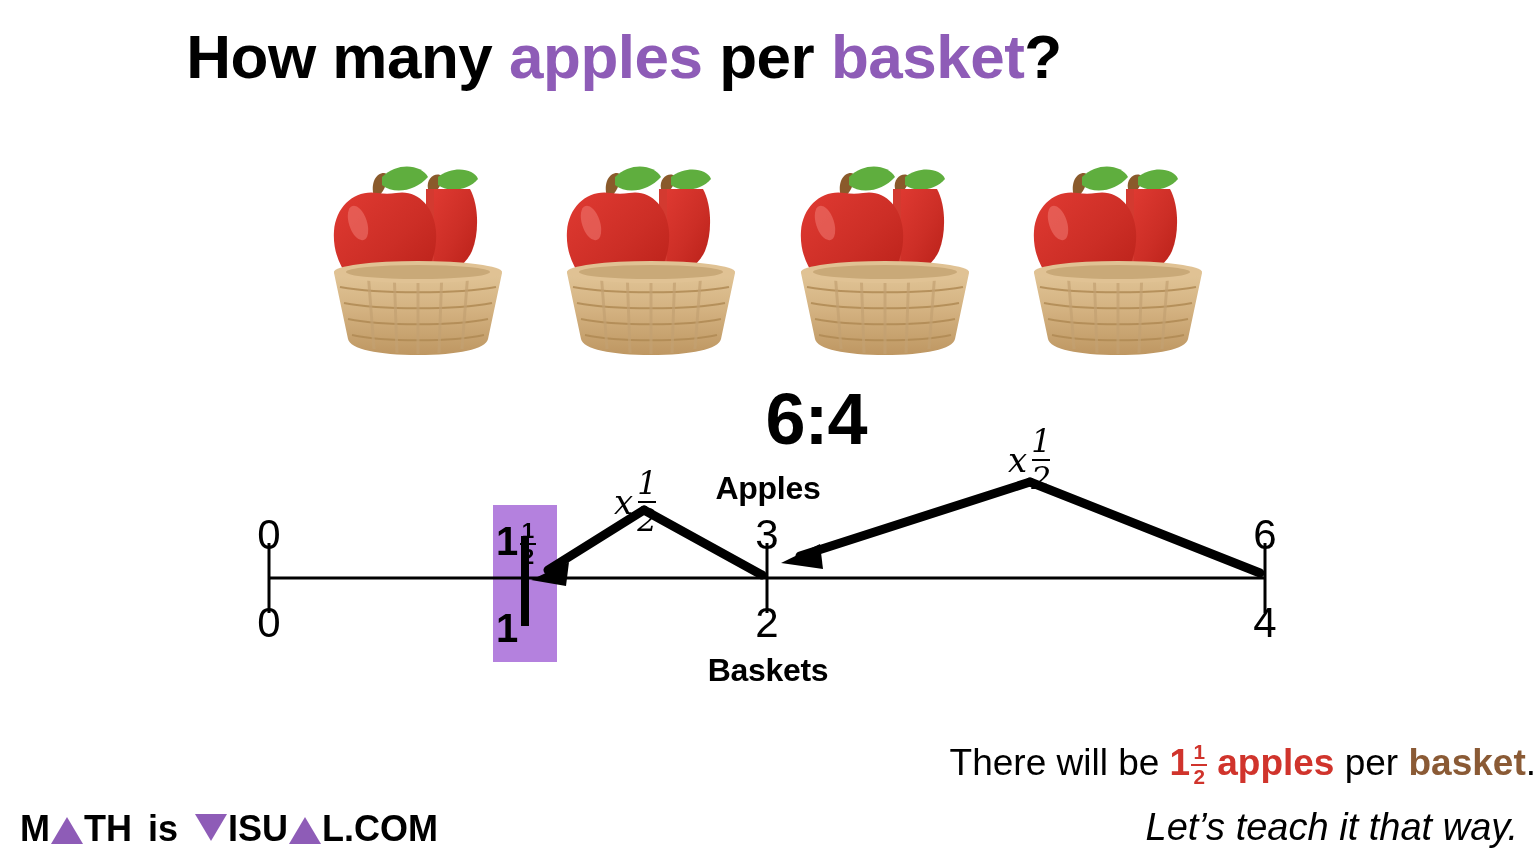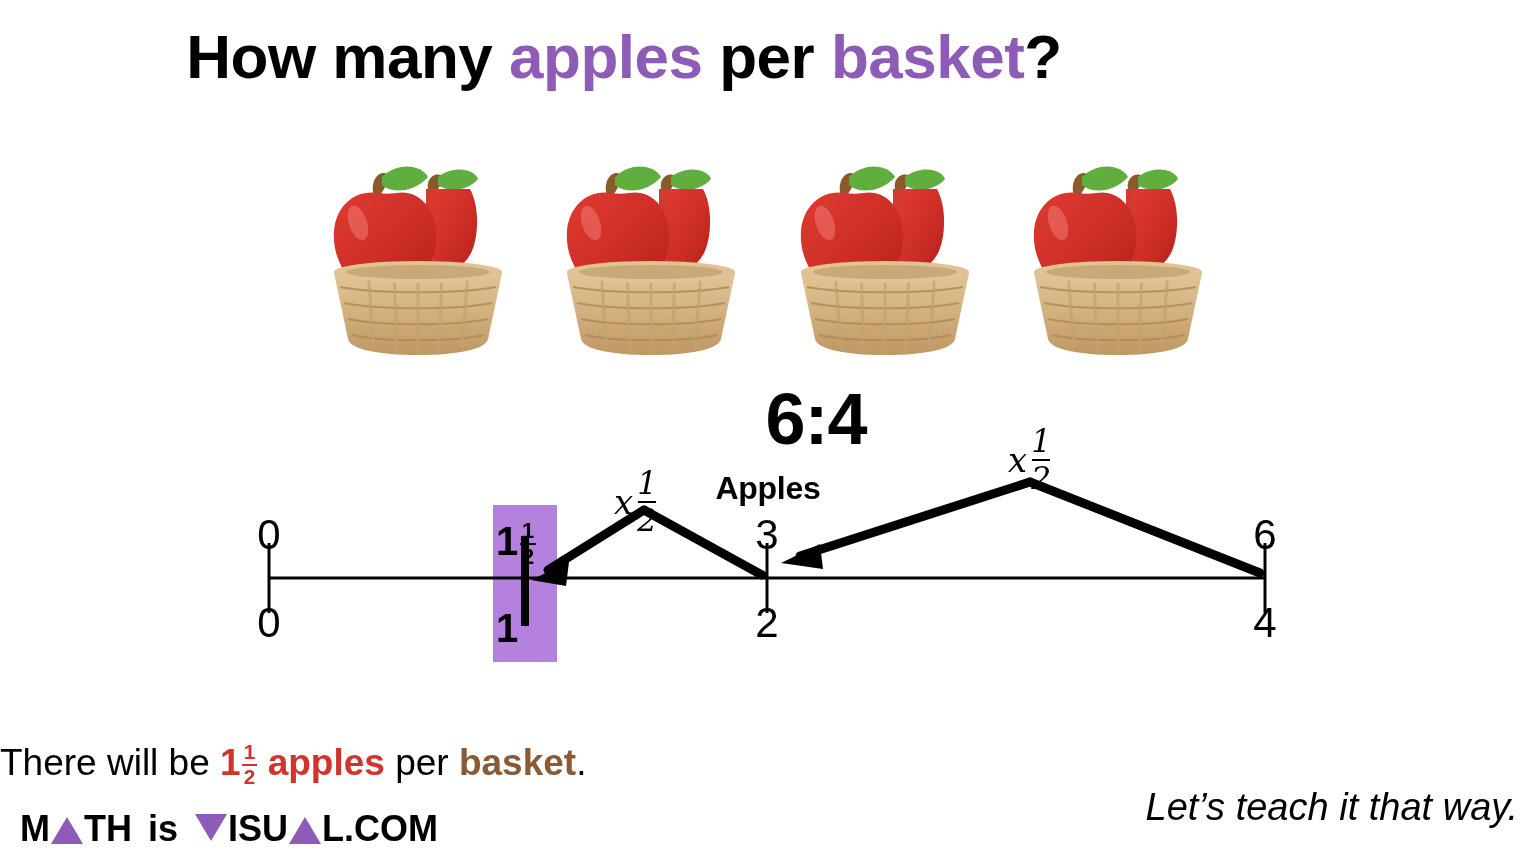--- a/index.html
+++ b/index.html
@@ -157,21 +157,21 @@
     background: #000;
     margin: 2px 0;
   }
 
   
   #sentence {
     position: absolute;
     top: 742px;
     left: 0;
     width: 1536px;
-    text-align: left;
+    text-align: right;
     font-size: 37px;
     white-space: nowrap;
   }
   #sentence .red { color: #D0342C; font-weight: bold; }
   #sentence .brown { color: #8A5A35; font-weight: bold; }
 
   
   #footer-logo {
     position: absolute;
     left: 20px;
@@ -199,21 +199,21 @@
   }
   .tri-down {
     border-left: 16px solid transparent;
     border-right: 16px solid transparent;
     border-top: 27px solid #8E5CB7;
     top: -2px;
   }
   #footer-tagline {
     position: absolute;
     right: 18px;
-    top: 786px;
+    top: 806px;
     font-size: 38px;
     font-style: italic;
     white-space: nowrap;
   }
 </style>
 </head>
 <body>
 
 <div id="title">
   <span>How many </span><span class="kw">apples</span><span> per </span><span class="kw">basket</span><span>?</span>
@@ -354,20 +354,21 @@
 
 </div>
 
 <div id="ratio">6:4</div>
 
 <div id="numberline">
 
   <div id="highlight-box"></div>
 
   <div id="axis-label-top">Apples</div>
+  <div id="axis-label-bottom">Baskets</div>
 
   <div class="nl-num top" style="left:239px">0</div>
   <div class="nl-num top" style="left:737px">3</div>
   <div class="nl-num top" style="left:1235px">6</div>
 
   <div class="nl-num bottom" style="left:239px">0</div>
   <div class="nl-num bottom" style="left:737px">2</div>
   <div class="nl-num bottom" style="left:1235px">4</div>
 
   <div class="hl-label" style="left:490px; top:90px; width:70px; text-align:left; padding-left:6px;">

